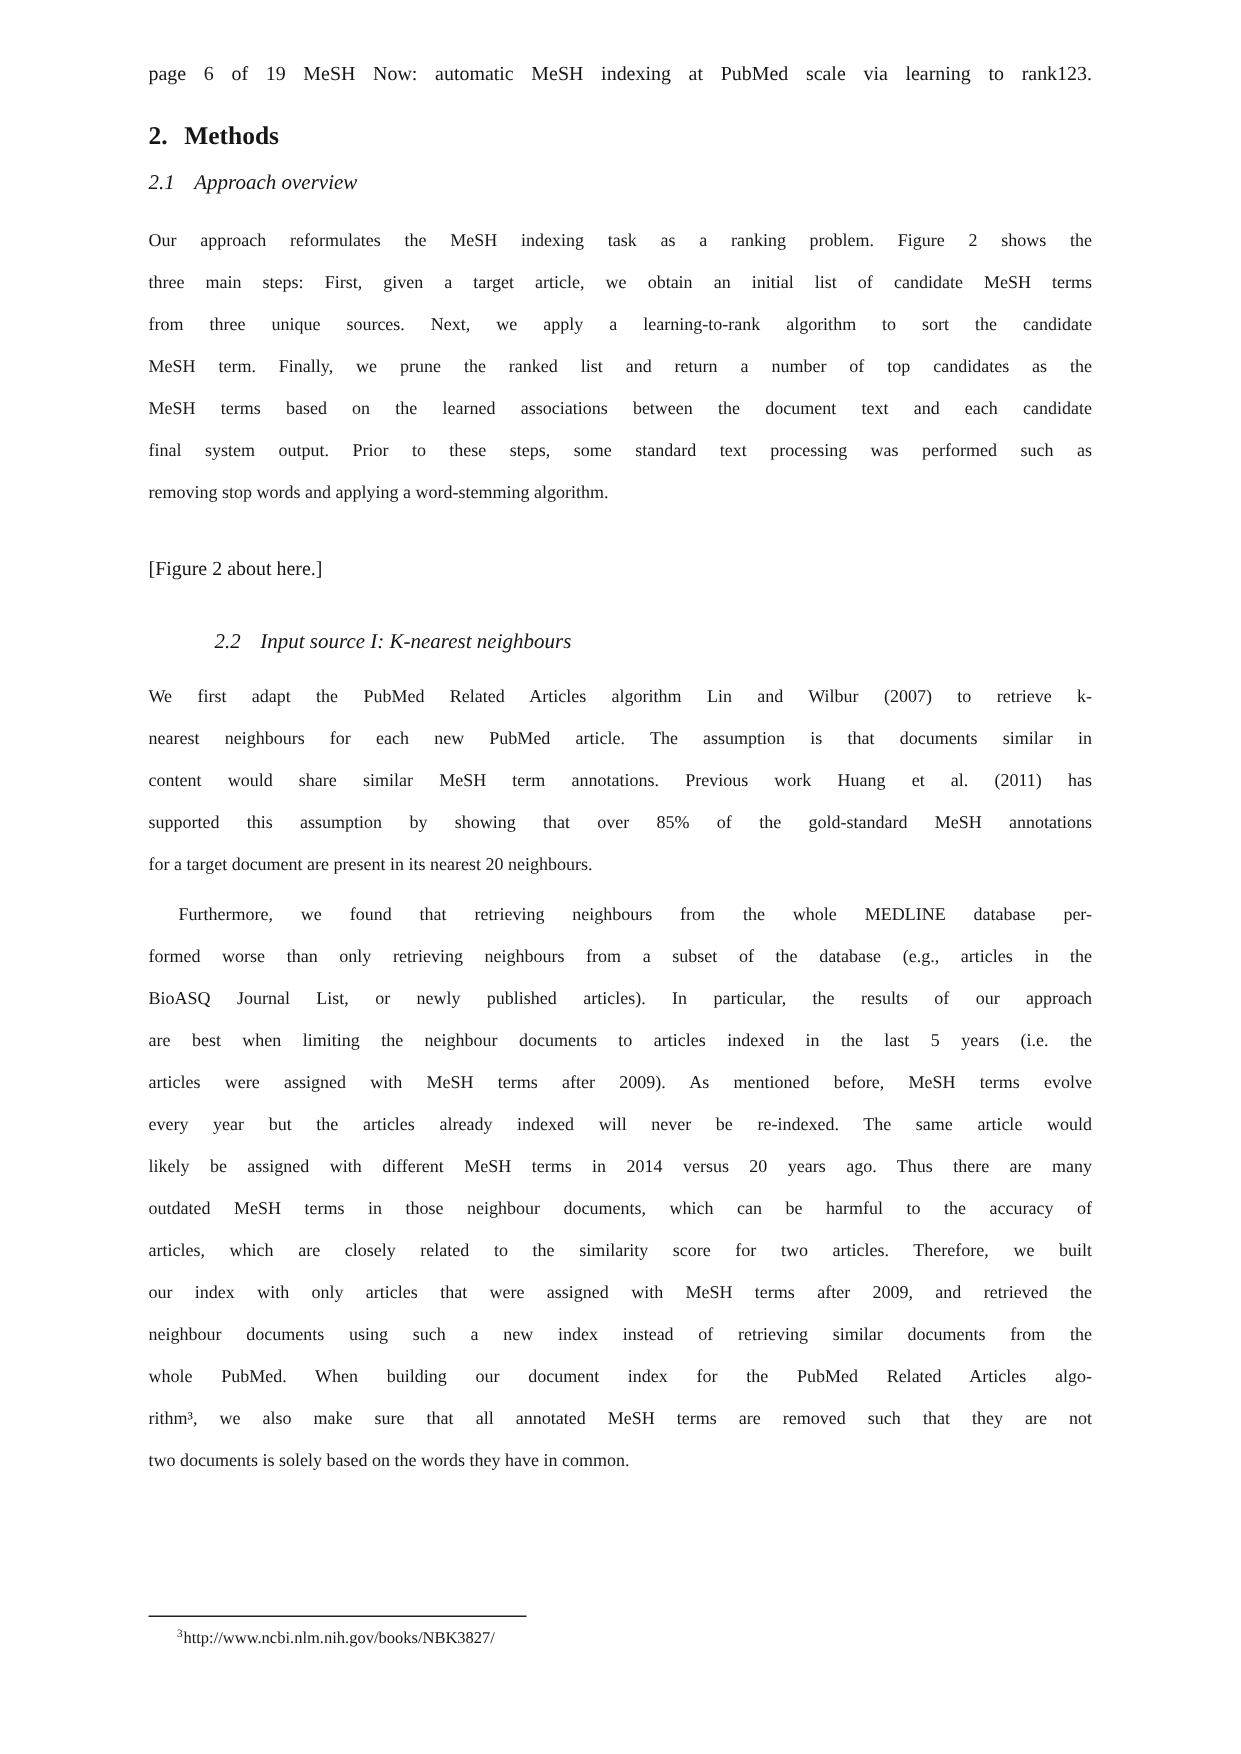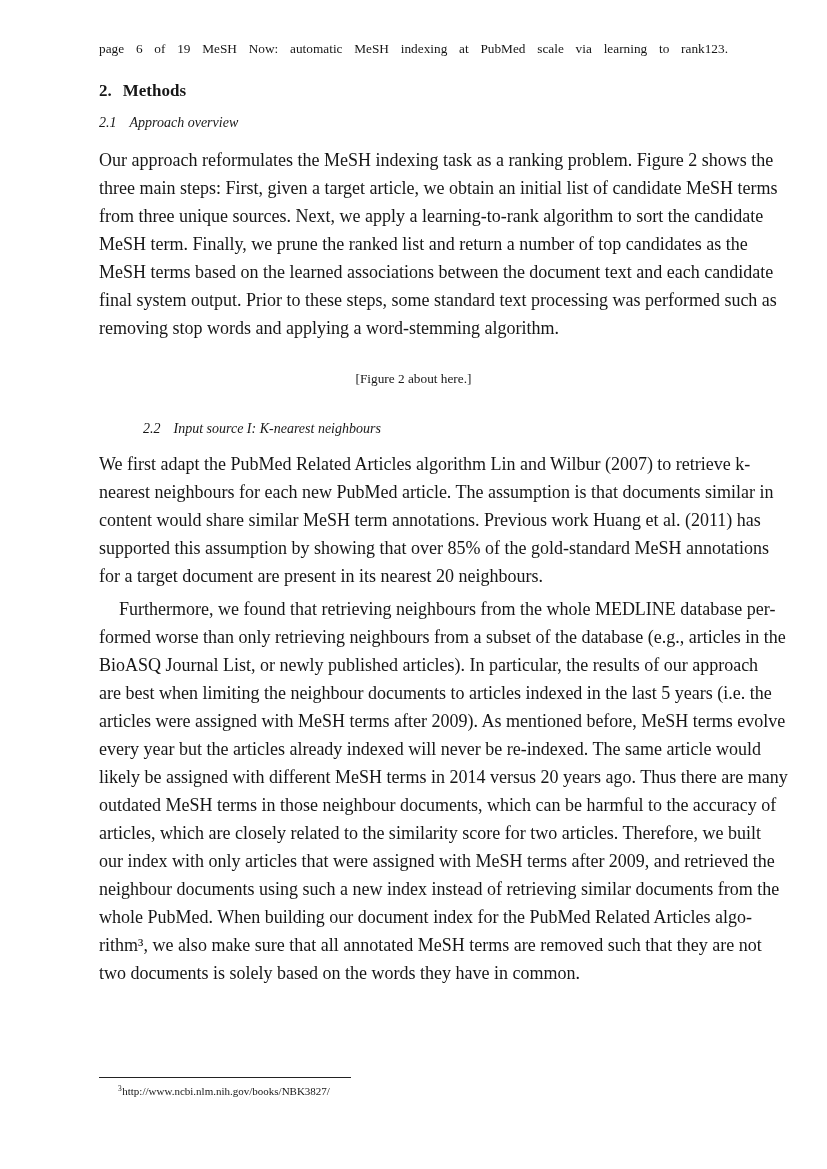--- a/index.html
+++ b/index.html
@@ -45,21 +45,21 @@
     line-height: 18px;
     white-space: nowrap;
   }
   .subsection-heading .hnum { margin-right: 13px; }
   #subsection-overview { top: 114px; }
   #subsection-knn { top: 420px; margin-left: 44px; }
   .para {
     position: absolute;
     left: 99px;
     width: 629px;
-    font-size: 18px;
+    font-size: 12px;
     font-family: Liberation Serif, serif;
   }
   #paragraph-overview { top: 146px; }
   #paragraph-knn-1 { top: 450px; }
   #paragraph-knn-2 { top: 595px; }
   .pline {
     line-height: 28px;
     height: 28px;
     text-align: justify;
     text-align-last: justify;
@@ -69,21 +69,21 @@
   }
   .pline.last { text-align-last: left; }
   .para.indent-first .pline:first-child { text-indent: 20px; }
   .figure-line {
     position: absolute;
     top: 365px;
     left: 99px;
     width: 629px;
     font-size: 13.3px;
     line-height: 28px;
-    text-align: center;
+    text-align: left;
   }
   .footnote-rule {
     position: absolute;
     top: 1077px;
     left: 99px;
     width: 252px;
     height: 0;
     border-top: 1.2px solid #222222;
   }
   .footnote {

